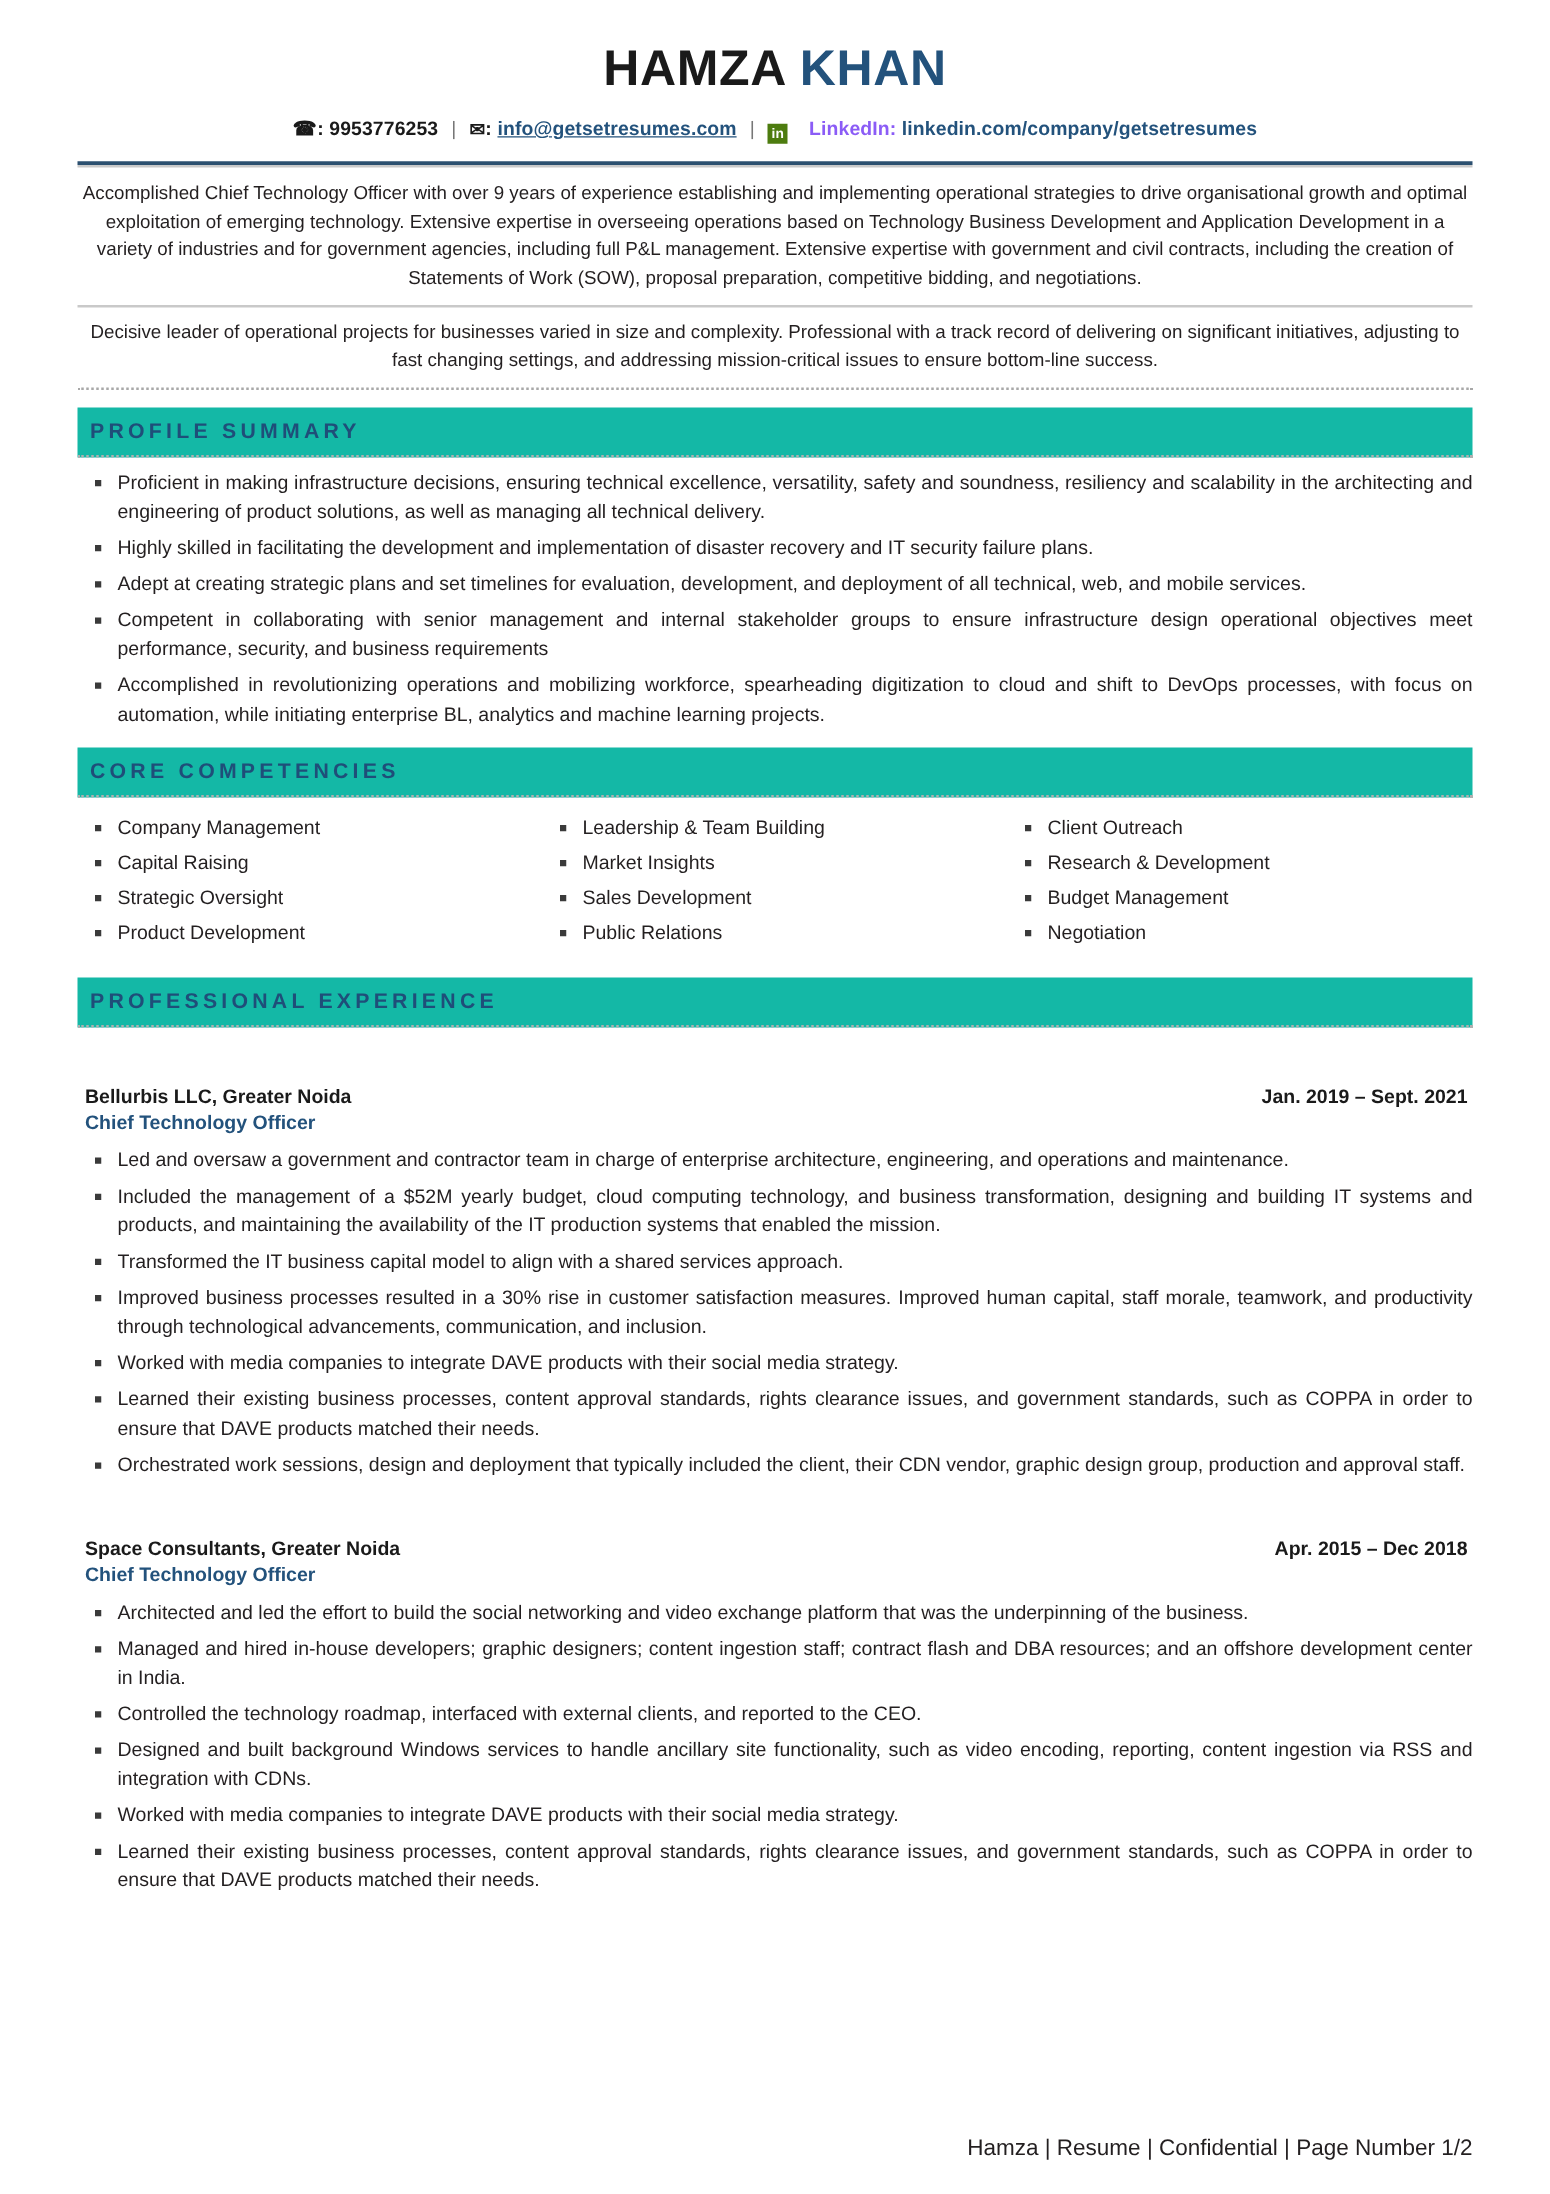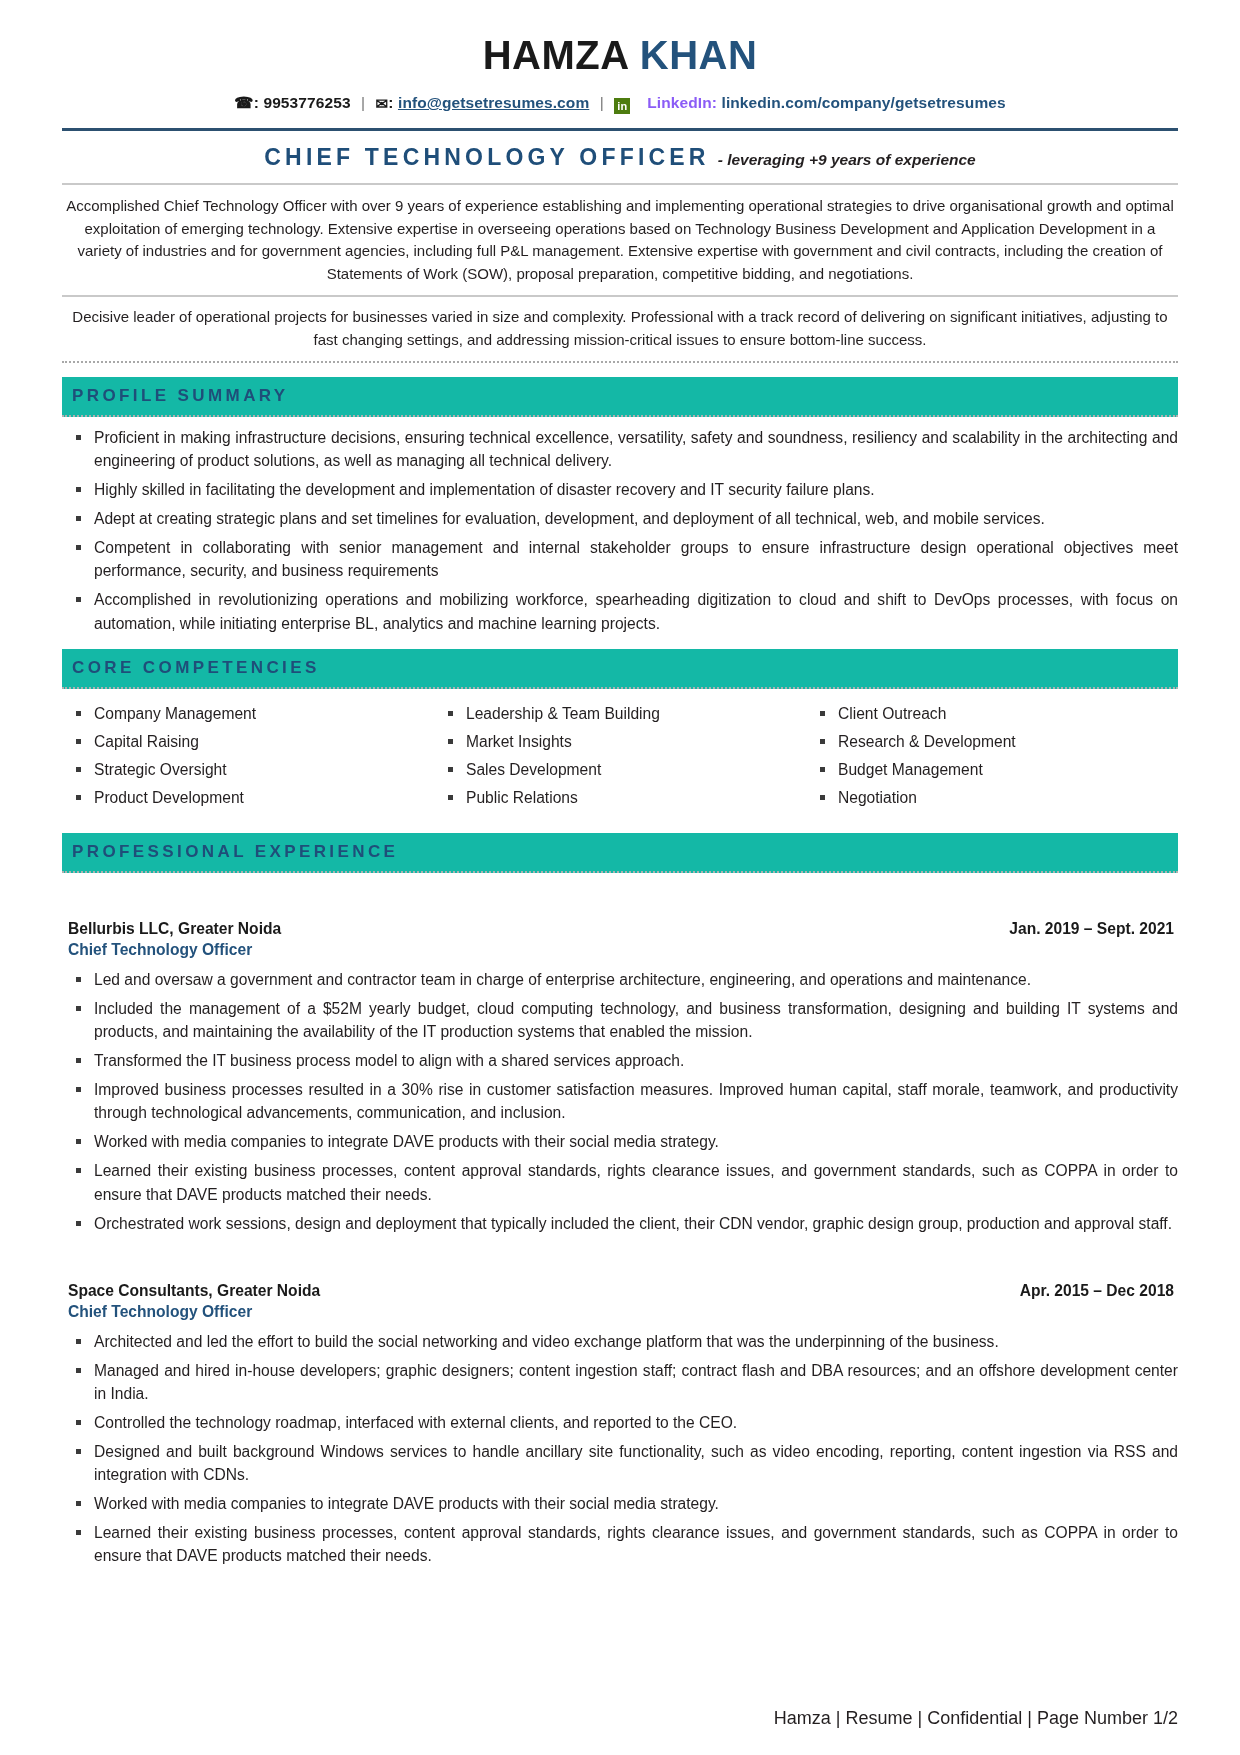--- a/index.html
+++ b/index.html
@@ -234,23 +234,20 @@
     <span class="sep">|</span>
     <span class="mail-icon">✉</span><span>:</span>
     <a class="link" href="#">info@getsetresumes.com</a>
     <span class="sep">|</span>
     <span class="li-icon">in</span><span class="li-text">LinkedIn:</span>
     <a class="li-url" href="#">linkedin.com/company/getsetresumes</a>
   </div>
 
   <div class="rule-thick"></div>
 
-  <div class="role-row">
-    <span class="role-title">CHIEF TECHNOLOGY OFFICER</span><span class="role-tag">- leveraging +9 years of experience</span>
-  </div>
 
   <div class="hr-solid"></div>
   <div class="summary">Accomplished Chief Technology Officer with over 9 years of experience establishing and implementing operational strategies to drive organisational growth and optimal exploitation of emerging technology. Extensive expertise in overseeing operations based on Technology Business Development and Application Development in a variety of industries and for government agencies, including full P&amp;L management. Extensive expertise with government and civil contracts, including the creation of Statements of Work (SOW), proposal preparation, competitive bidding, and negotiations.</div>
   <div class="hr-solid"></div>
   <div class="summary tight">Decisive leader of operational projects for businesses varied in size and complexity. Professional with a track record of delivering on significant initiatives, adjusting to fast changing settings, and addressing mission-critical issues to ensure bottom-line success.</div>
   <div class="hr-dotted"></div>
 
   <div class="section-head">
     <span class="section-head-text">PROFILE SUMMARY</span>
   </div>
@@ -286,21 +283,21 @@
   <div id="jobs">
       <div class="job">
         <div class="job-row">
           <div class="job-company">Bellurbis LLC, Greater Noida</div>
           <div class="job-dates">Jan. 2019 – Sept. 2021</div>
         </div>
         <div class="job-title">Chief Technology Officer</div>
         <ul class="bl">
           <li>Led and oversaw a government and contractor team in charge of enterprise architecture, engineering, and operations and maintenance.</li>
           <li>Included the management of a $52M yearly budget, cloud computing technology, and business transformation, designing and building IT systems and products, and maintaining the availability of the IT production systems that enabled the mission.</li>
-          <li>Transformed the IT business process model to align with a shared services approach.</li>
+          <li>Transformed the IT business capital model to align with a shared services approach.</li>
           <li>Improved business processes resulted in a 30% rise in customer satisfaction measures. Improved human capital, staff morale, teamwork, and productivity through technological advancements, communication, and inclusion.</li>
           <li>Worked with media companies to integrate DAVE products with their social media strategy.</li>
           <li>Learned their existing business processes, content approval standards, rights clearance issues, and government standards, such as COPPA in order to ensure that DAVE products matched their needs.</li>
           <li>Orchestrated work sessions, design and deployment that typically included the client, their CDN vendor, graphic design group, production and approval staff.</li>
         </ul>
       </div>
       <div class="job">
         <div class="job-row">
           <div class="job-company">Space Consultants, Greater Noida</div>
           <div class="job-dates">Apr. 2015 – Dec 2018</div>

